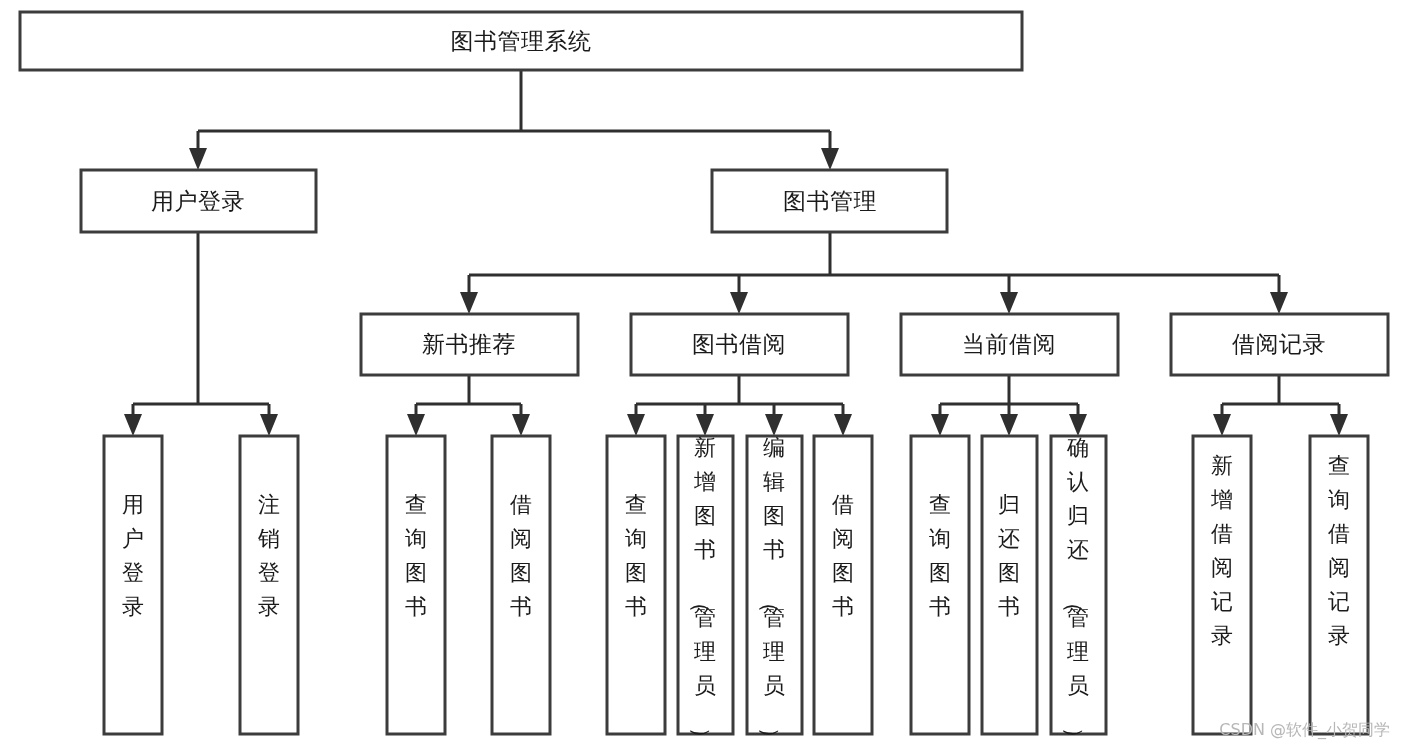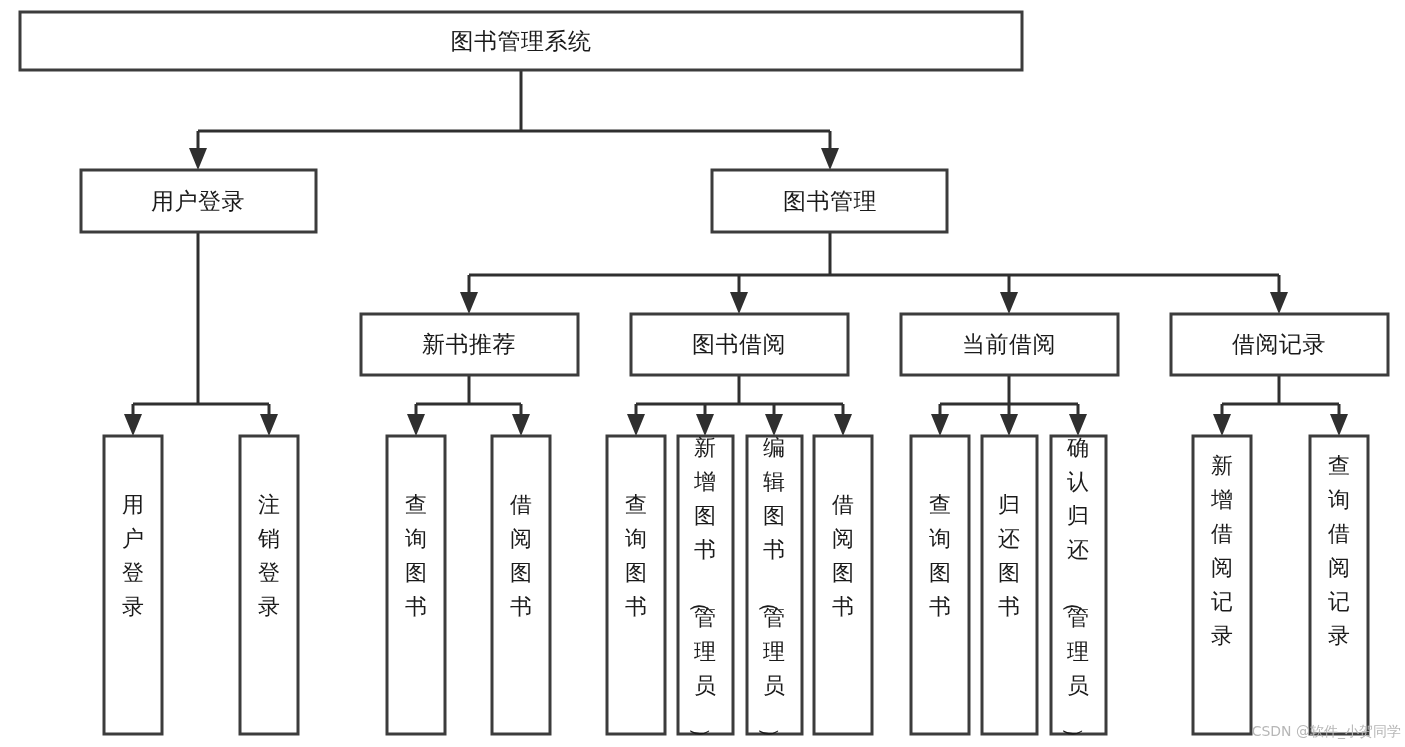--- a/index.html
+++ b/index.html
@@ -52,24 +52,24 @@
     stroke-width: 3;
     fill: none;
     stroke-linecap: butt;
   }
   .arrow-head {
     fill: #2f2f2f;
     stroke: none;
   }
   .watermark {
     position: absolute;
-    right: 4px;
+    right: 15px;
     bottom: 6px;
     font-family: "DejaVu Sans", "Liberation Sans", sans-serif;
-    font-size: 14px;
+    font-size: 16px;
     color: #b7b7b7;
     white-space: nowrap;
     user-select: none;
   }
 </style>
 </head>
 <body>
 
 <div id="diagram-root">
 

